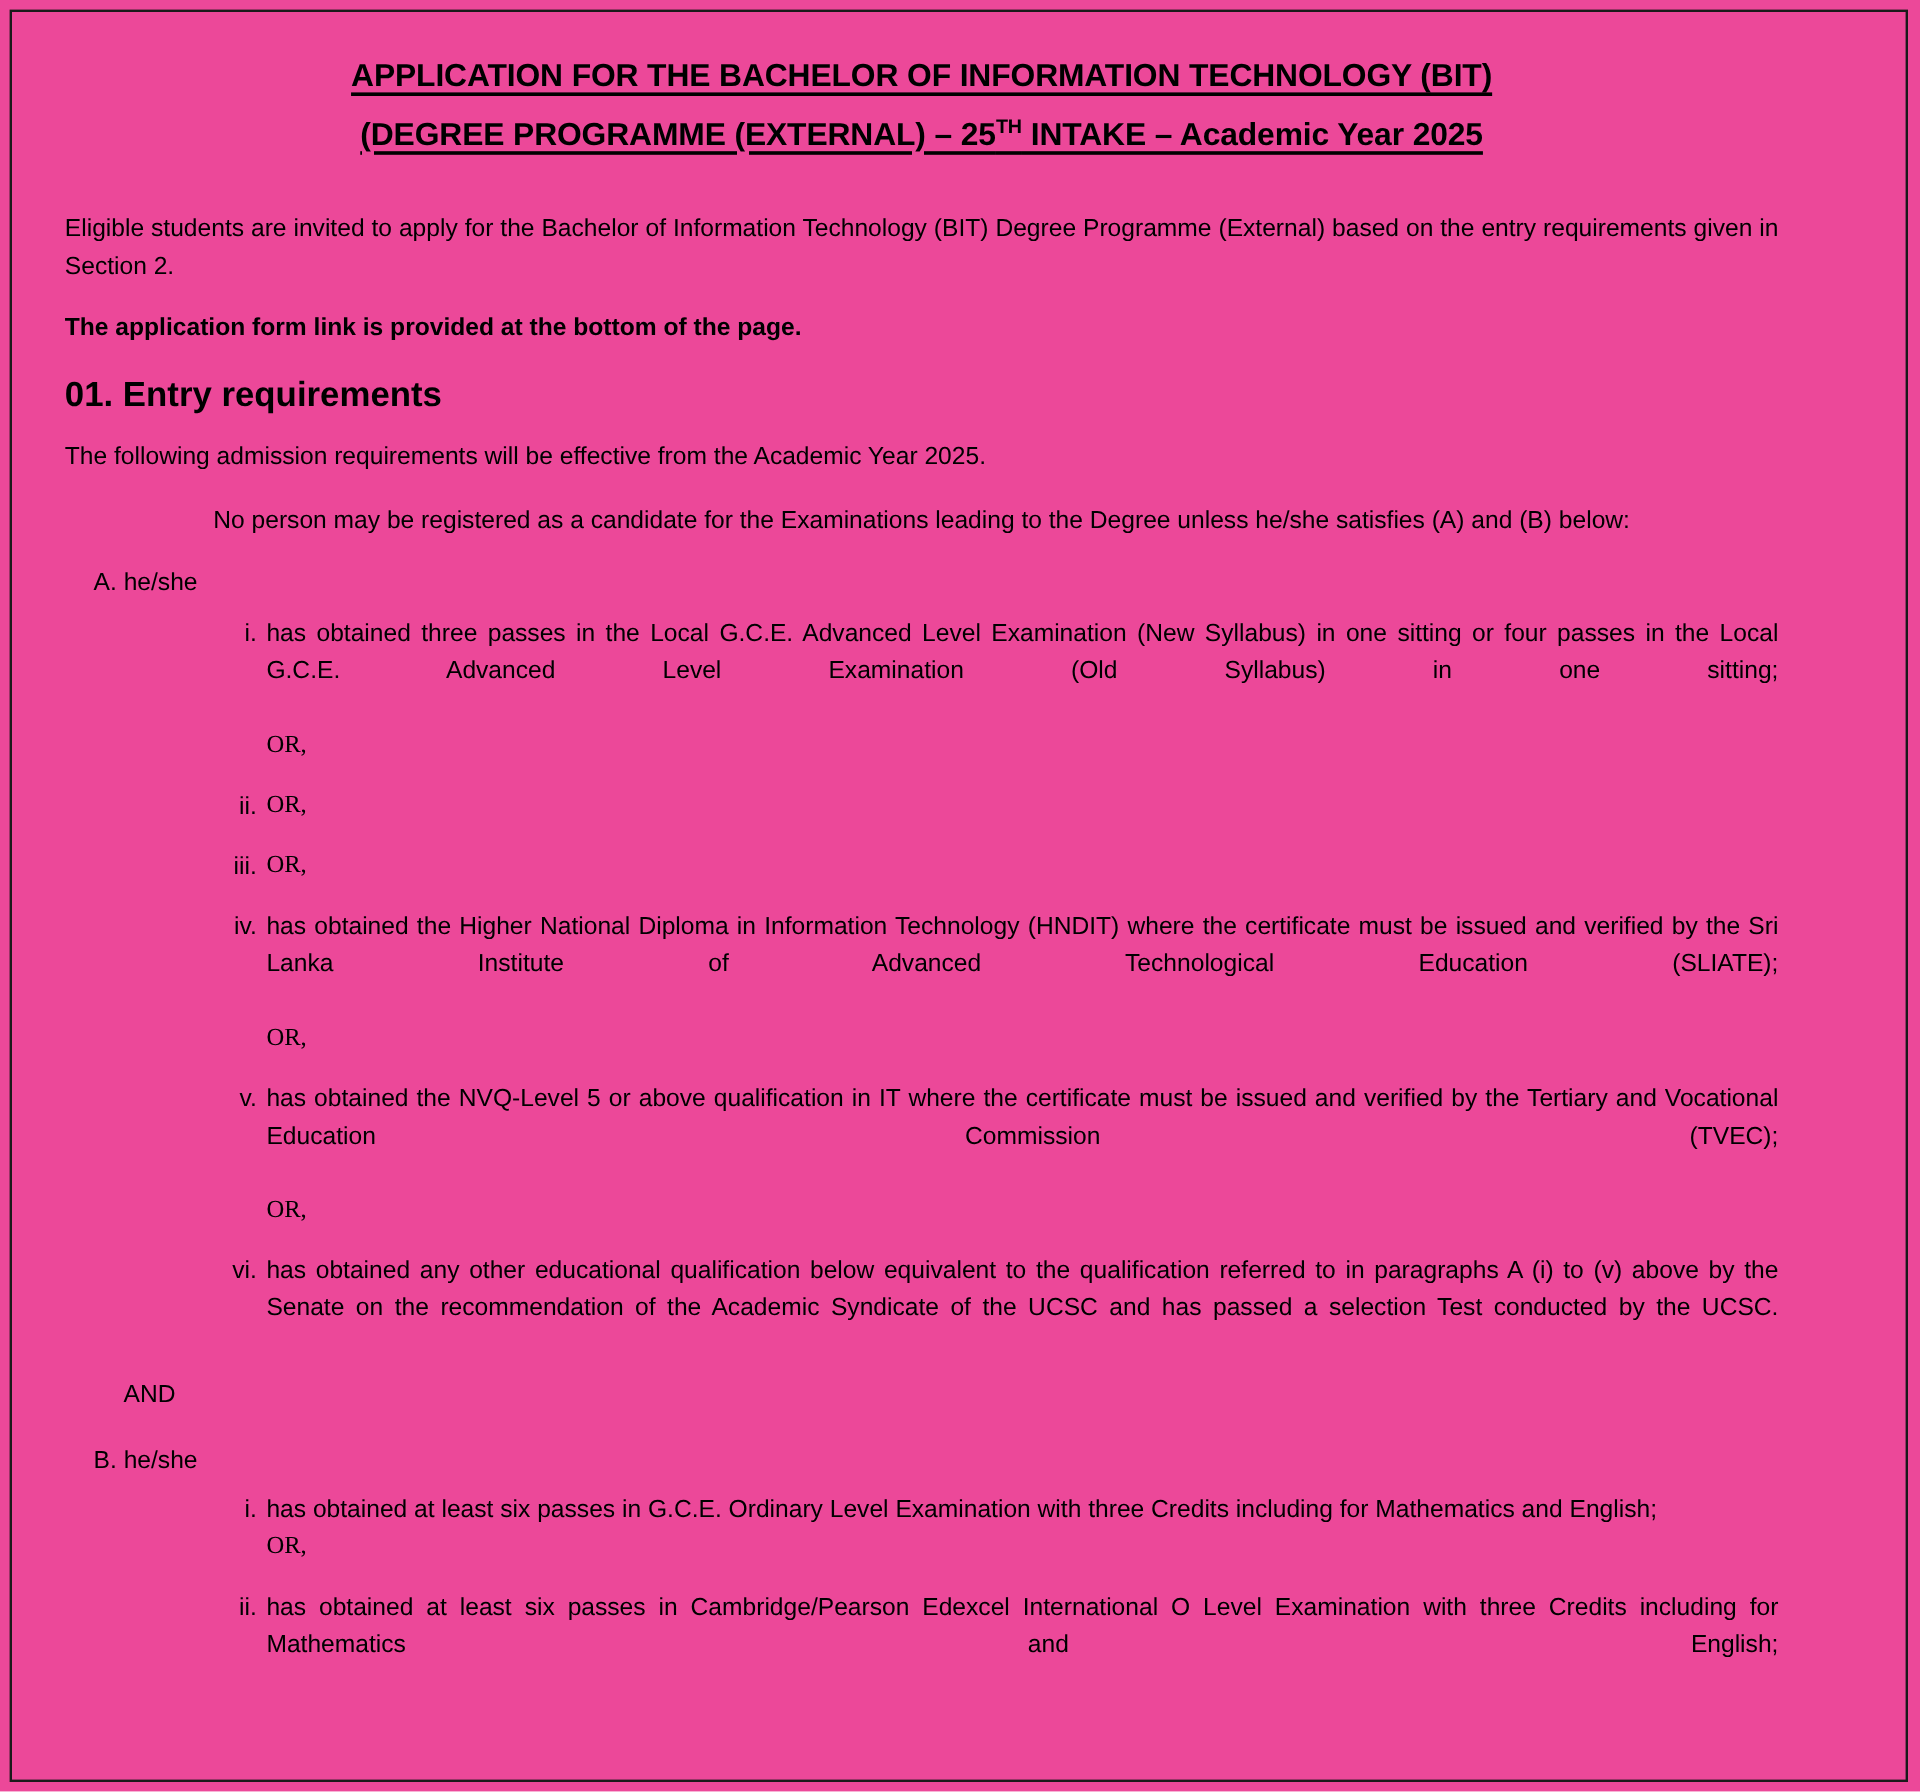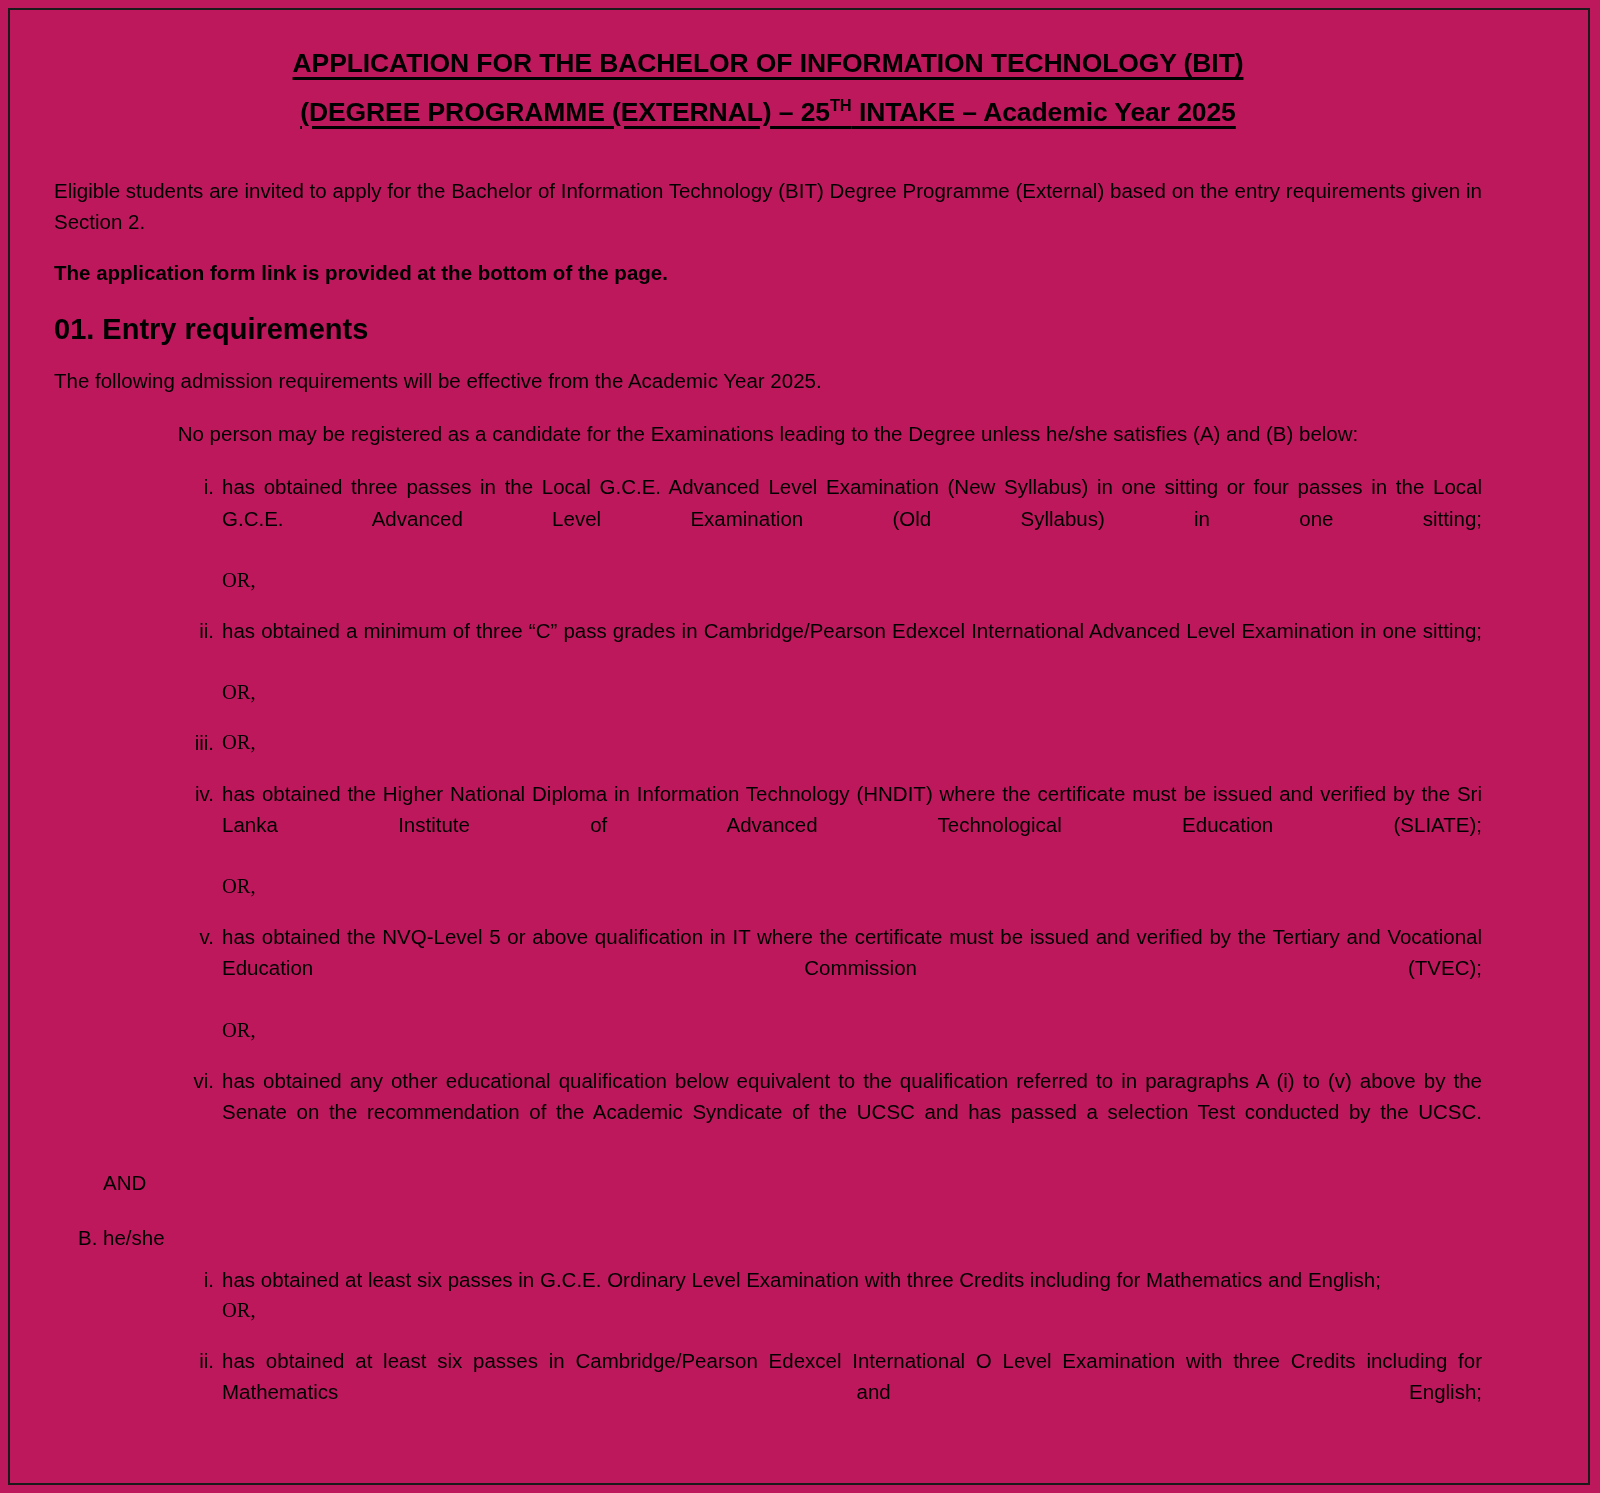--- a/index.html
+++ b/index.html
@@ -10,21 +10,21 @@
   }
   body {
     font-family: "Liberation Sans", sans-serif;
     color: #000000;
   }
   .page {
     position: relative;
     width: 1600px;
     height: 1493px;
     box-sizing: border-box;
-    background: #be185d;
+    background: #ec4899;
     overflow: hidden;
   }
   .page-border {
     position: absolute;
     left: 8px;
     top: 8px;
     width: 1582px;
     height: 1477px;
     border: 2px solid #1a1a1a;
     box-sizing: border-box;
@@ -167,31 +167,31 @@
 
     <p class="para para-bold">The application form link is provided at the bottom of the page.</p>
 
     <h2 class="section-heading">01. Entry requirements</h2>
 
     <p class="para para-eff">The following admission requirements will be effective from the Academic Year 2025.</p>
 
     <p class="para para-noperson">No person may be registered as a candidate for the Examinations leading to the Degree unless he/she satisfies (A) and (B) below:</p>
 
     <div class="group">
+      <div class="group-label">A. he/she</div>
       <ul class="rlist">
 
         <li class="ritem">
           <span class="rmark">i.</span>
           <span class="ritem-text">has obtained three passes in the Local G.C.E. Advanced Level Examination (New Syllabus) in one sitting or four passes in the Local G.C.E. Advanced Level Examination (Old Syllabus) in one sitting;</span>
           <span class="or">OR,</span>
         </li>
 
         <li class="ritem">
           <span class="rmark">ii.</span>
-          <span class="ritem-text">has obtained a minimum of three “C” pass grades in Cambridge/Pearson Edexcel International Advanced Level Examination in one sitting;</span>
           <span class="or">OR,</span>
         </li>
 
         <li class="ritem nojust">
           <span class="rmark">iii.</span>
           <span class="or">OR,</span>
         </li>
 
         <li class="ritem">
           <span class="rmark">iv.</span>

